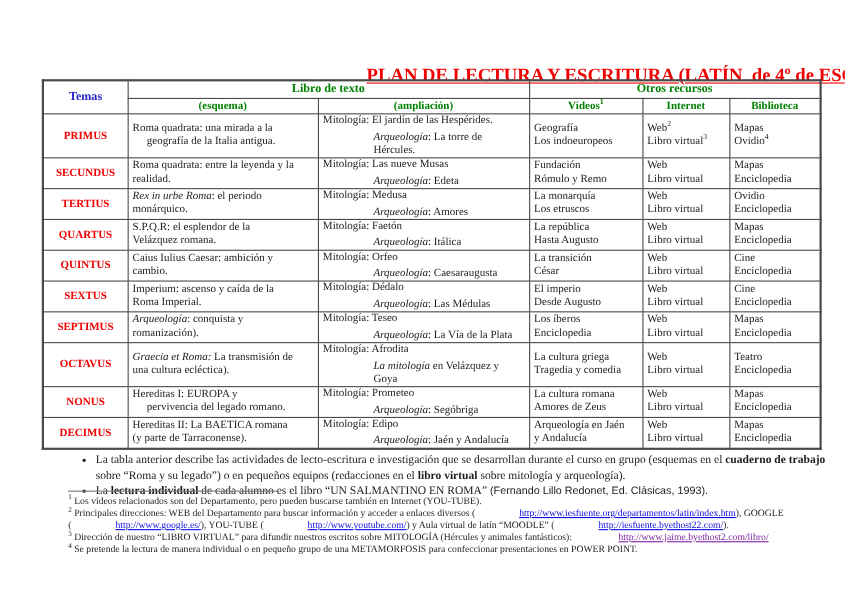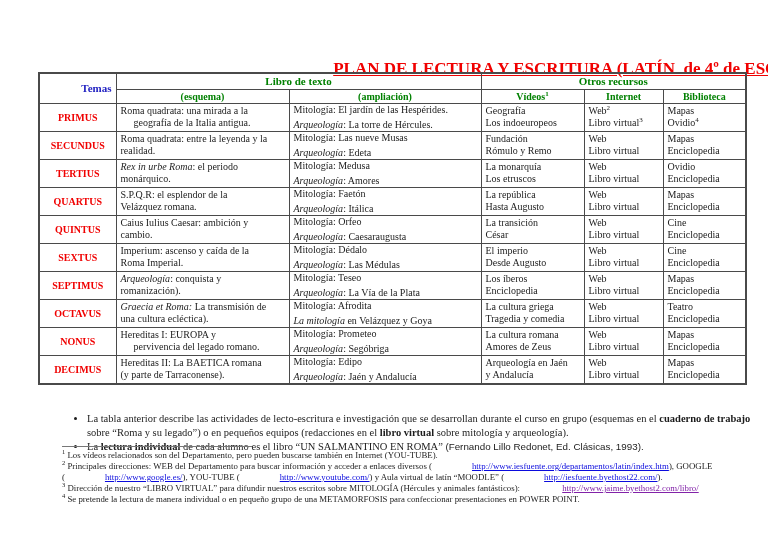--- a/index.html
+++ b/index.html
@@ -16,25 +16,25 @@
   }
   table.plan {
     position: absolute; top: 72px; left: 38px; width: 707px;
     border-collapse: collapse; table-layout: fixed; font-size: 10px;
     border: 2px solid #4a4a4a;
   }
   .plan th, .plan td { border: 1px solid #4a4a4a; padding: 0 4px; vertical-align: middle; }
   .plan thead th { color: #008000; }
   .plan tr.grp th { height: 16px; font-size: 11px; }
   .plan tr.sub th { height: 14px; font-size: 10px; }
-  .plan th.temas { color: #2222c2; font-size: 11px; text-align: right; }
+  .plan th.temas { color: #2222c2; font-size: 11px; }
   .plan tbody tr { height: 28px; }
   .plan th.tema { color: #f00000; font-size: 10px; font-weight: bold; text-align: center; }
   .ln { line-height: 12px; }
-  .amp .ln + .ln { margin-top: 3px; }
+  .amp .ln + .ln { margin-top: 3px; margin-left: 46px; }
   .ctr { text-align: left; }
   .ind { padding-left: 13px; }
   .it { font-style: italic; }
   .bd { font-weight: bold; }
   sup { font-size: 7px; line-height: 0; vertical-align: super; }
   .bullets {
     position: absolute; top: 412px; left: 60px; width: 702px;
     margin: 0; padding-left: 27px; font-size: 10.5px; line-height: 14px;
   }
   .bullets li { padding-left: 0; }

